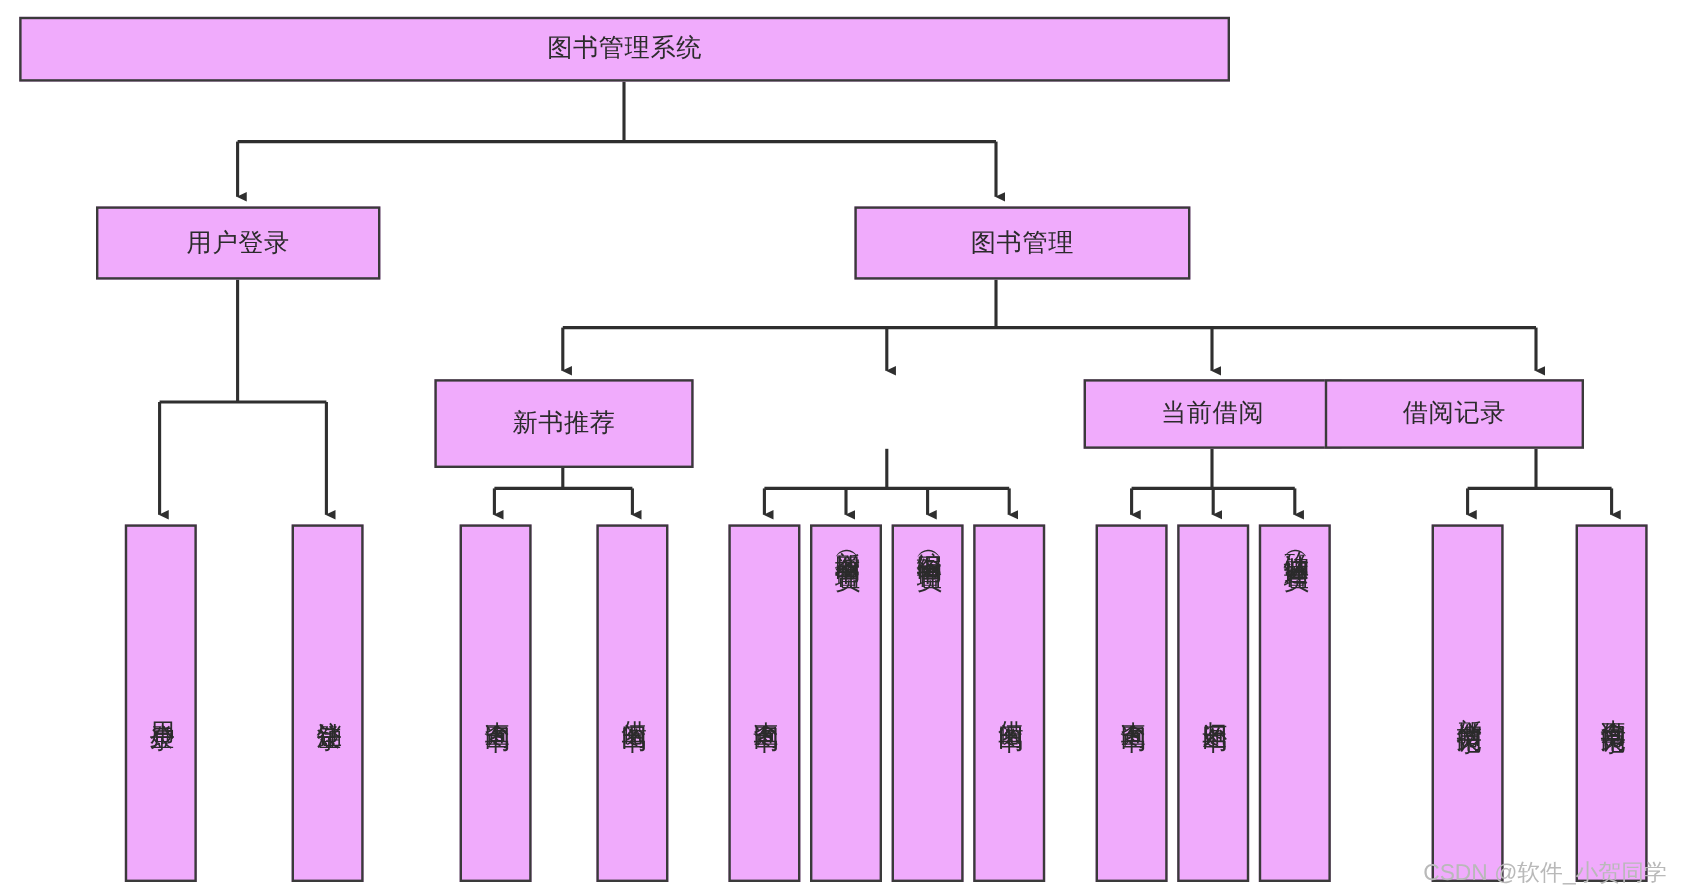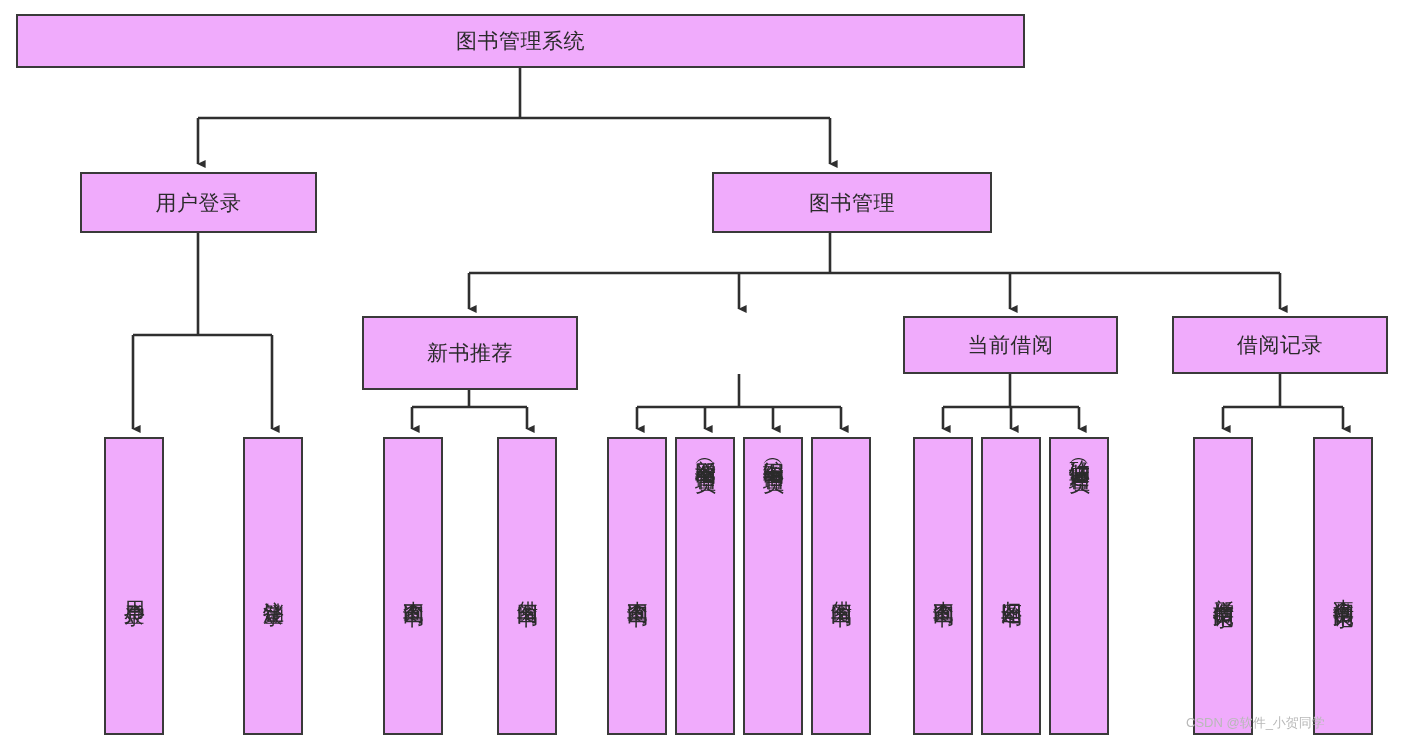--- a/index.html
+++ b/index.html
@@ -64,21 +64,21 @@
     -webkit-text-orientation: upright;
   }
   .node.leaf.center .label {
     margin-top: auto;
     margin-bottom: auto;
   }
   #watermark {
     position: absolute;
     left: 1186px;
     top: 714px;
-    font-size: 13px;
+    font-size: 19px;
     color: #b9b9b9;
     white-space: nowrap;
     font-family: "Liberation Sans", "DejaVu Sans", sans-serif;
   }
 </style>
 </head>
 <body>
 
 <div id="canvas">
 
@@ -149,21 +149,21 @@
 
   <div class="node horiz" style="left:362px; top:316px; width:216px; height:74px;">
     <span class="label">新书推荐</span>
   </div>
 
 
   <div class="node horiz" style="left:903px; top:316px; width:215px; height:58px;">
     <span class="label">当前借阅</span>
   </div>
 
-  <div class="node horiz" style="left:1172px; top:316px; width:216px; height:58px;">
+  <div class="node horiz" style="left:1104px; top:316px; width:216px; height:58px;">
     <span class="label">借阅记录</span>
   </div>
 
   <div class="node leaf center" style="left:104px; top:437px; width:60px; height:298px;">
     <span class="label">用户登录</span>
   </div>
 
   <div class="node leaf center" style="left:243px; top:437px; width:60px; height:298px;">
     <span class="label">注销登录</span>
   </div>

